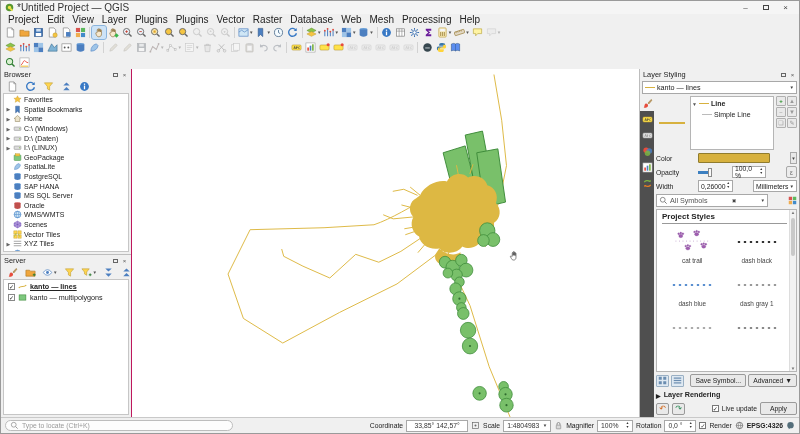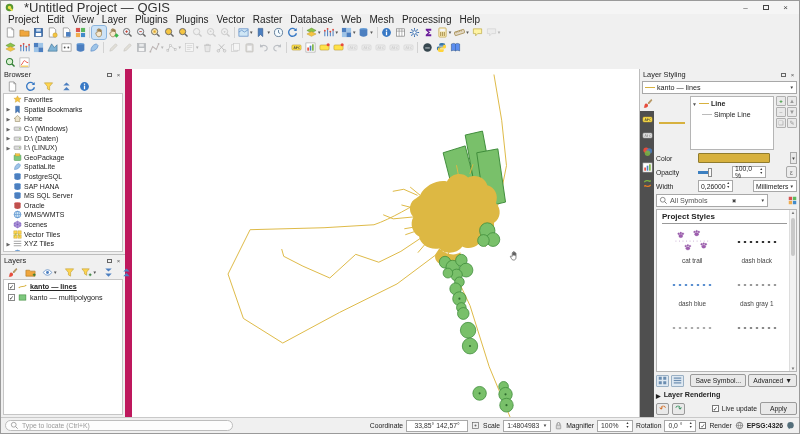--- a/index.html
+++ b/index.html
@@ -1,39 +1,39 @@
 <!DOCTYPE html>
 <html style="--accent_yellow: #d7b13e; --road: #ddb843; --poly_fill: #79c06a; --poly_stroke: #3f8c3b; --slider_blue: #3c7fc0; --strip_bg: #4f4f4f; --paw_purple: #a05fb0; --dash_black: #333333; --dash_blue: #5a8fd0; --dash_gray1: #999999; --dash_gray2: #ababab; --dash_gray3: #8a8a8a;"><head>
 <meta charset="utf-8">
 <style>
   html,body{margin:0;padding:0}
   *{box-sizing:border-box}
   .app{width:800px;height:434px;background:#f0f0f0;font-family:"Liberation Sans",sans-serif;font-size:8px;color:#222;position:relative;overflow:hidden;border:1px solid #9a9a9a;display:flex;flex-direction:column}
   
   .titlebar{height:13px;display:flex;align-items:center;padding:0 4px;background:#f5f5f5;flex:0 0 auto}
-  .titlebar .title{margin-left:10px;font-size:13px;color:#333}
+  .titlebar .title{margin-left:3px;font-size:10px;color:#333}
   .wbtns{margin-left:auto;display:flex;align-items:center;gap:1px}
   .wbtn{width:19px;height:11px;display:flex;align-items:center;justify-content:center;font-size:8px;color:#444}
   .maxbox{width:6px;height:5px;border:1px solid #444;display:inline-block}
   
   .menubar{height:11px;display:flex;align-items:center;padding:0 3px;flex:0 0 auto}
   .mitem{padding:0 4px;font-size:10px;color:#222}
   
   .tbrow{display:flex;align-items:center;height:15px;padding:0 2px;flex:0 0 auto;overflow:hidden;background:#f0f0f0}
   .tbrow.short{height:14px}
   .tbtn{height:13px;min-width:14px;padding:0 1px;display:inline-flex;align-items:center;justify-content:center;border-radius:2px;position:relative;flex:0 0 auto}
   .tbtn.sel{background:#cde3f7;outline:1px solid #8ab4dd}
   .tbtn.dis{opacity:.38;filter:grayscale(85%)}
   .ic{width:11px;height:11px;display:block}
   .ic.s{width:9px;height:9px;flex:0 0 auto}
   .dd{font-size:4.5px;color:#555;margin-left:0px}
   .tsep{width:1px;height:11px;background:#d2d2d2;margin:0 2px;flex:0 0 auto}
   
   .main{flex:1;display:flex;min-height:0}
-  .leftcol{width:131px;flex:0 0 auto;display:flex;flex-direction:column;border-right:7px solid #be185d;background:#f0f0f0}
+  .leftcol{width:131px;flex:0 0 auto;display:flex;flex-direction:column;border-right:1px solid #be185d;background:#f0f0f0}
   .panel{display:flex;flex-direction:column;min-height:0}
   .panel.browser{flex:0 0 186px;border-bottom:1px solid #bdbdbd}
   .panel.layerspanel{flex:1}
   .panel-h{height:11px;display:flex;align-items:center;padding:0 3px;font-size:7.4px;color:#222;flex:0 0 auto}
   .ph-btns{margin-left:auto;display:flex;gap:2px;align-items:center}
   .phb{width:7px;height:7px;display:flex;align-items:center;justify-content:center;font-size:6px;color:#555}
   .undockbox{width:5px;height:4px;border:1px solid #666;display:inline-block}
   .ptool{display:flex;gap:4px;padding:1px 4px;height:13px;align-items:center;flex:0 0 auto}
   .treewrap{flex:1;background:#fff;border:1px solid #c6c6c6;margin:0 2px 2px;overflow:hidden;padding-top:1px}
   .trow{display:flex;align-items:center;height:9.6px;gap:2px;padding-left:2px;white-space:nowrap}
@@ -759,21 +759,21 @@
     <svg class="ic s" viewBox="0 0 12 12">
                 <circle cx="6" cy="6" r="4.5" fill="#cfe6f5" stroke="#3879c5" stroke-width=".8"></circle>
                 <path d="M1.5 6h9M6 1.5c2.5 2.5 2.5 6.5 0 9-2.5-2.5-2.5-6.5 0-9z" fill="none" stroke="#3879c5" stroke-width=".6"></path>
               </svg>
               <span class="tlabel">WCS</span>
             </div>
           </div>
       </div>
       <div class="panel layerspanel">
         <div class="panel-h">
-          <span>Layers</span>
+          <span>Server</span>
           <span class="ph-btns">
             <span class="phb">
                 <span class="undockbox"></span>
               </span>
             <span class="phb">×</span>
           </span>
         </div>
         <div class="ptool">
             <span class="tbtn">
               <svg class="ic " viewBox="0 0 12 12">

